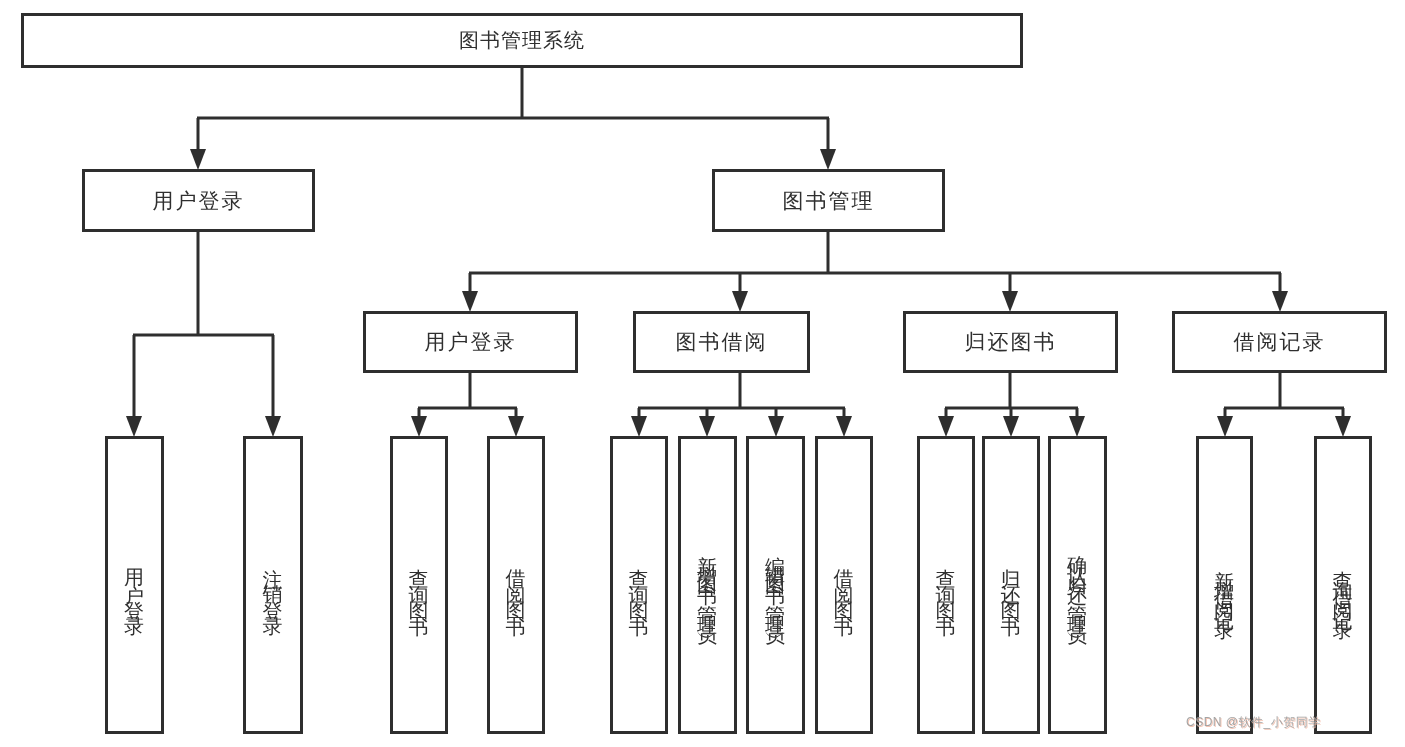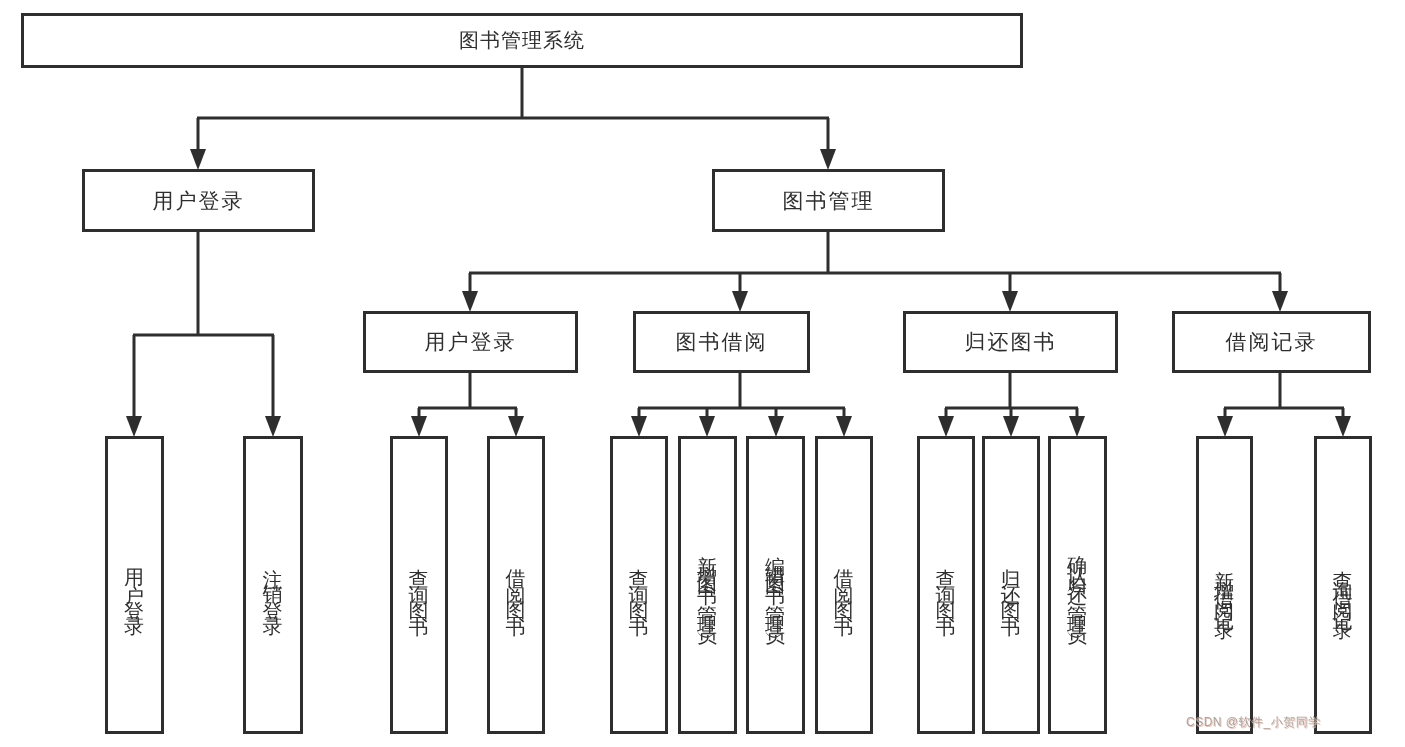--- a/index.html
+++ b/index.html
@@ -112,21 +112,21 @@
 
   <div class="box" style="left:363px;top:311px;width:215px;height:62px;">
     <span class="h-label">用户登录</span>
   </div>
   <div class="box" style="left:633px;top:311px;width:177px;height:62px;">
     <span class="h-label">图书借阅</span>
   </div>
   <div class="box" style="left:903px;top:311px;width:215px;height:62px;">
     <span class="h-label">归还图书</span>
   </div>
-  <div class="box" style="left:1172px;top:311px;width:199px;height:62px;">
+  <div class="box" style="left:1172px;top:311px;width:215px;height:62px;">
     <span class="h-label">借阅记录</span>
   </div>
 
   <div class="box leaf" style="left:105px;top:436px;width:59px;height:298px;">
     <span class="v-label sp4">用户登录</span>
   </div>
   <div class="box leaf" style="left:243px;top:436px;width:60px;height:298px;">
     <span class="v-label sp4">注销登录</span>
   </div>
   <div class="box leaf" style="left:390px;top:436px;width:58px;height:298px;">

